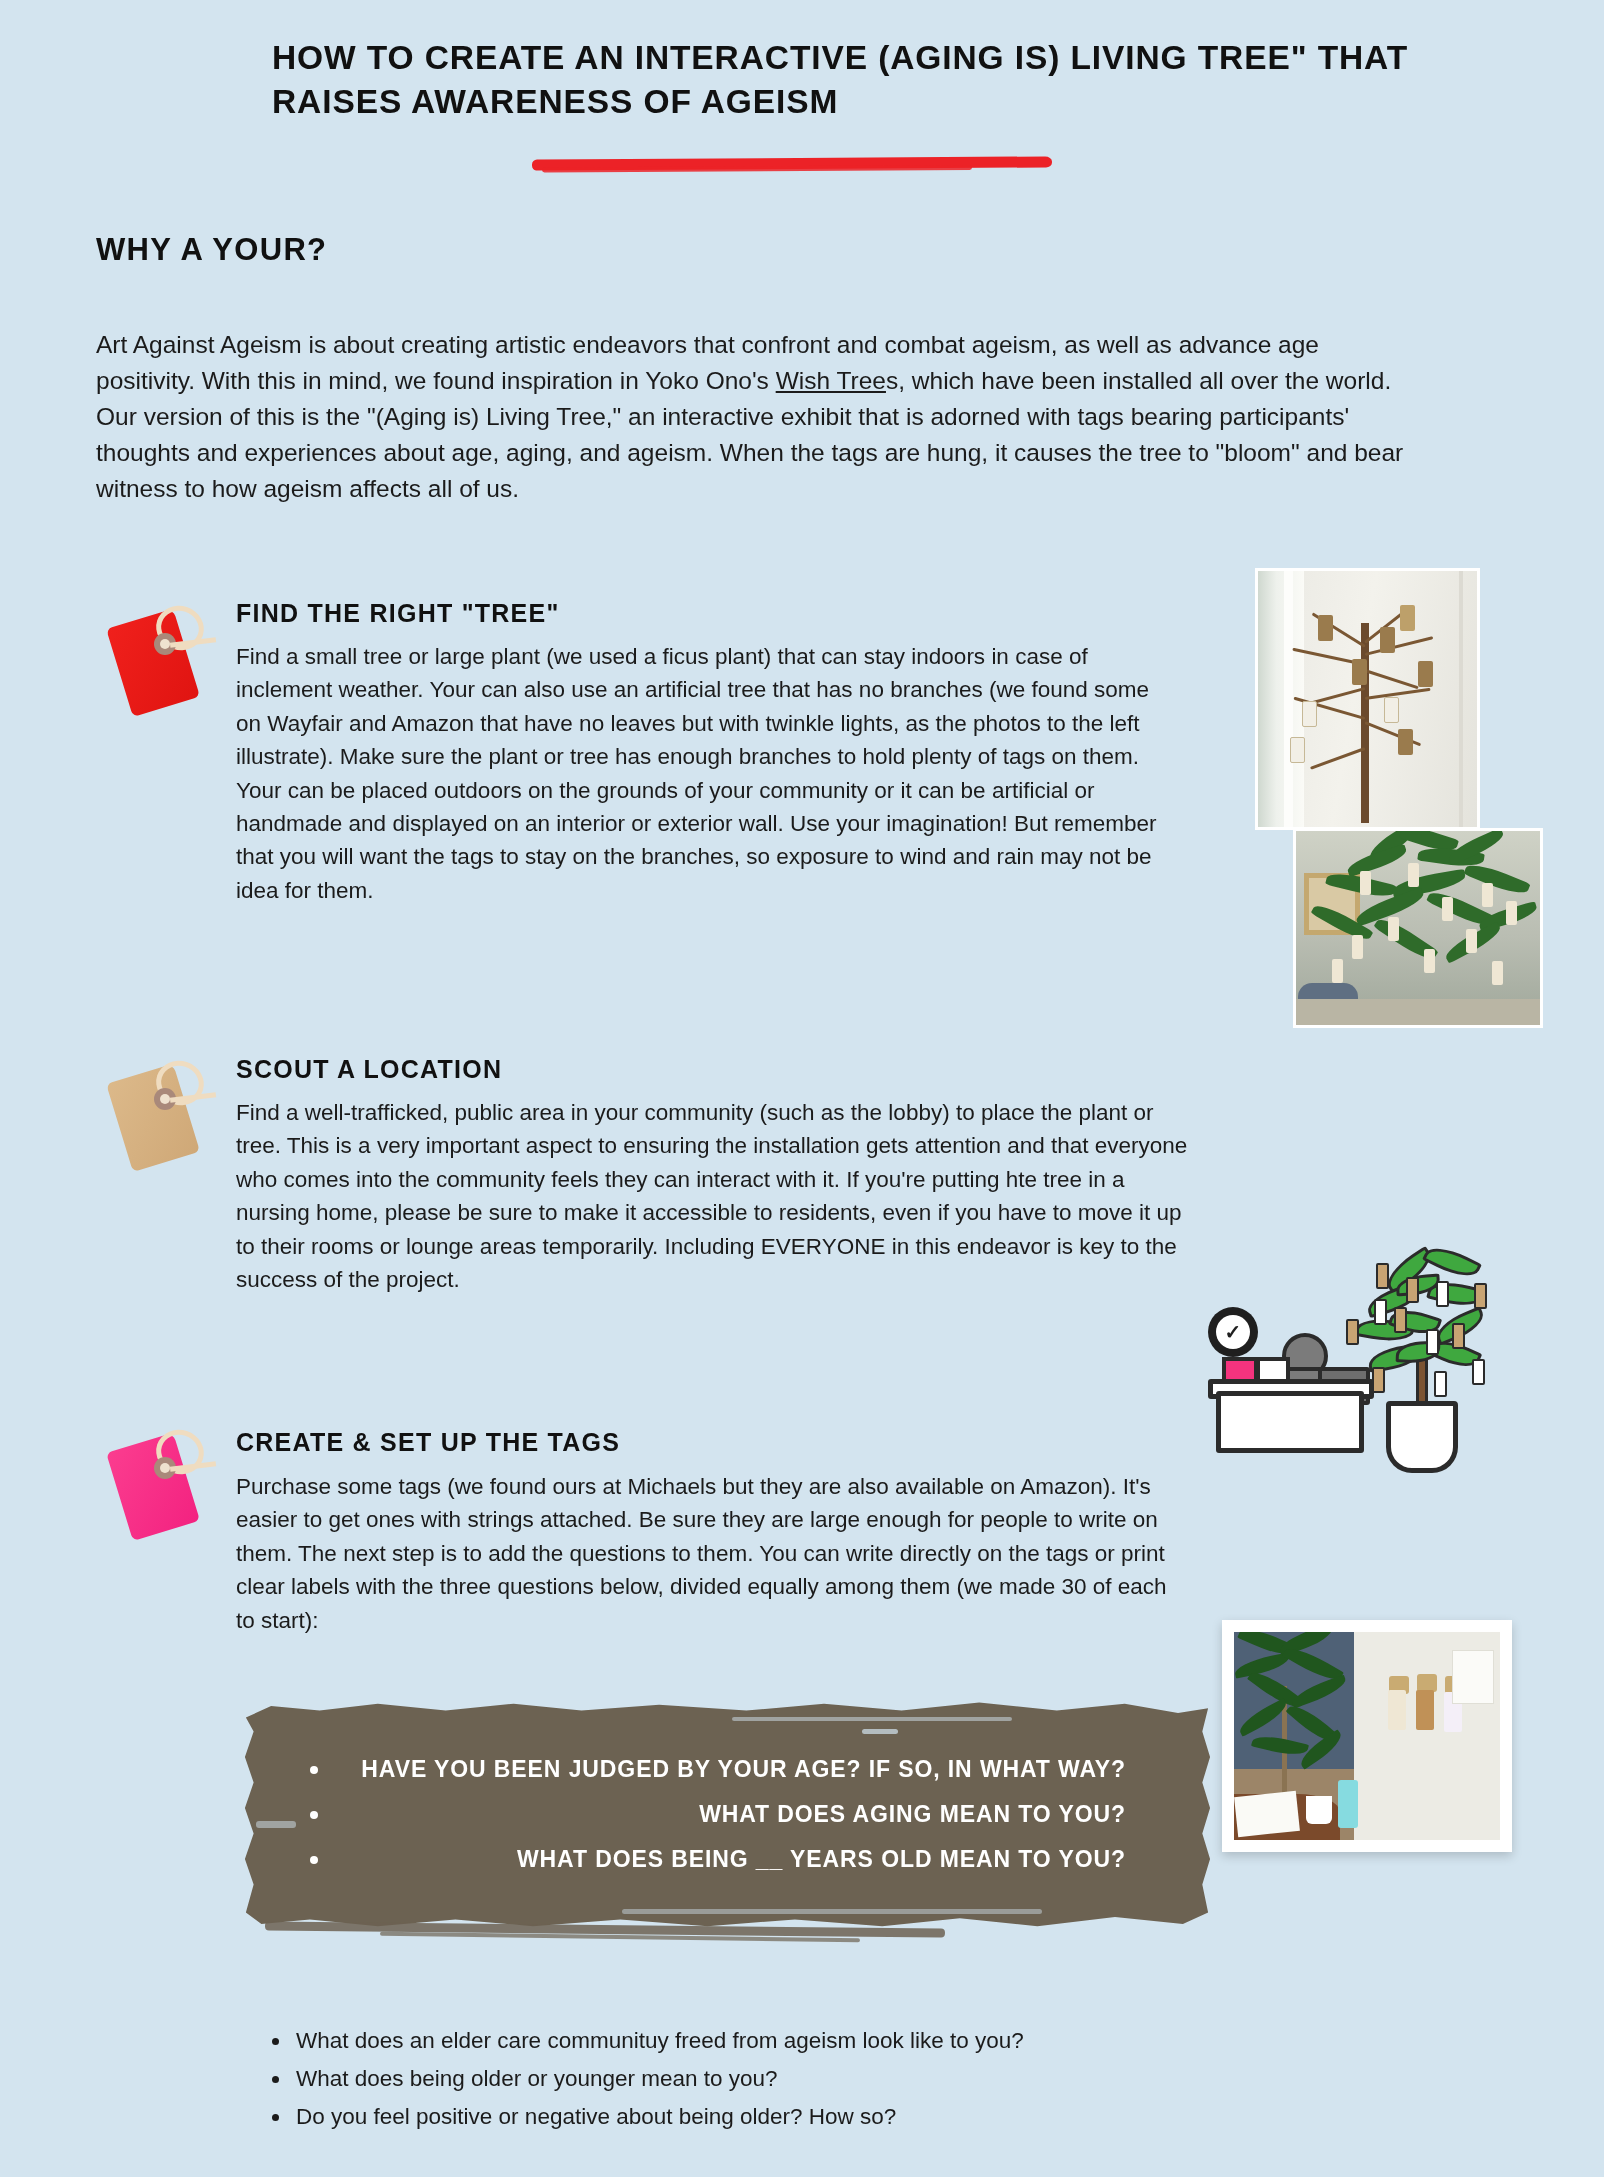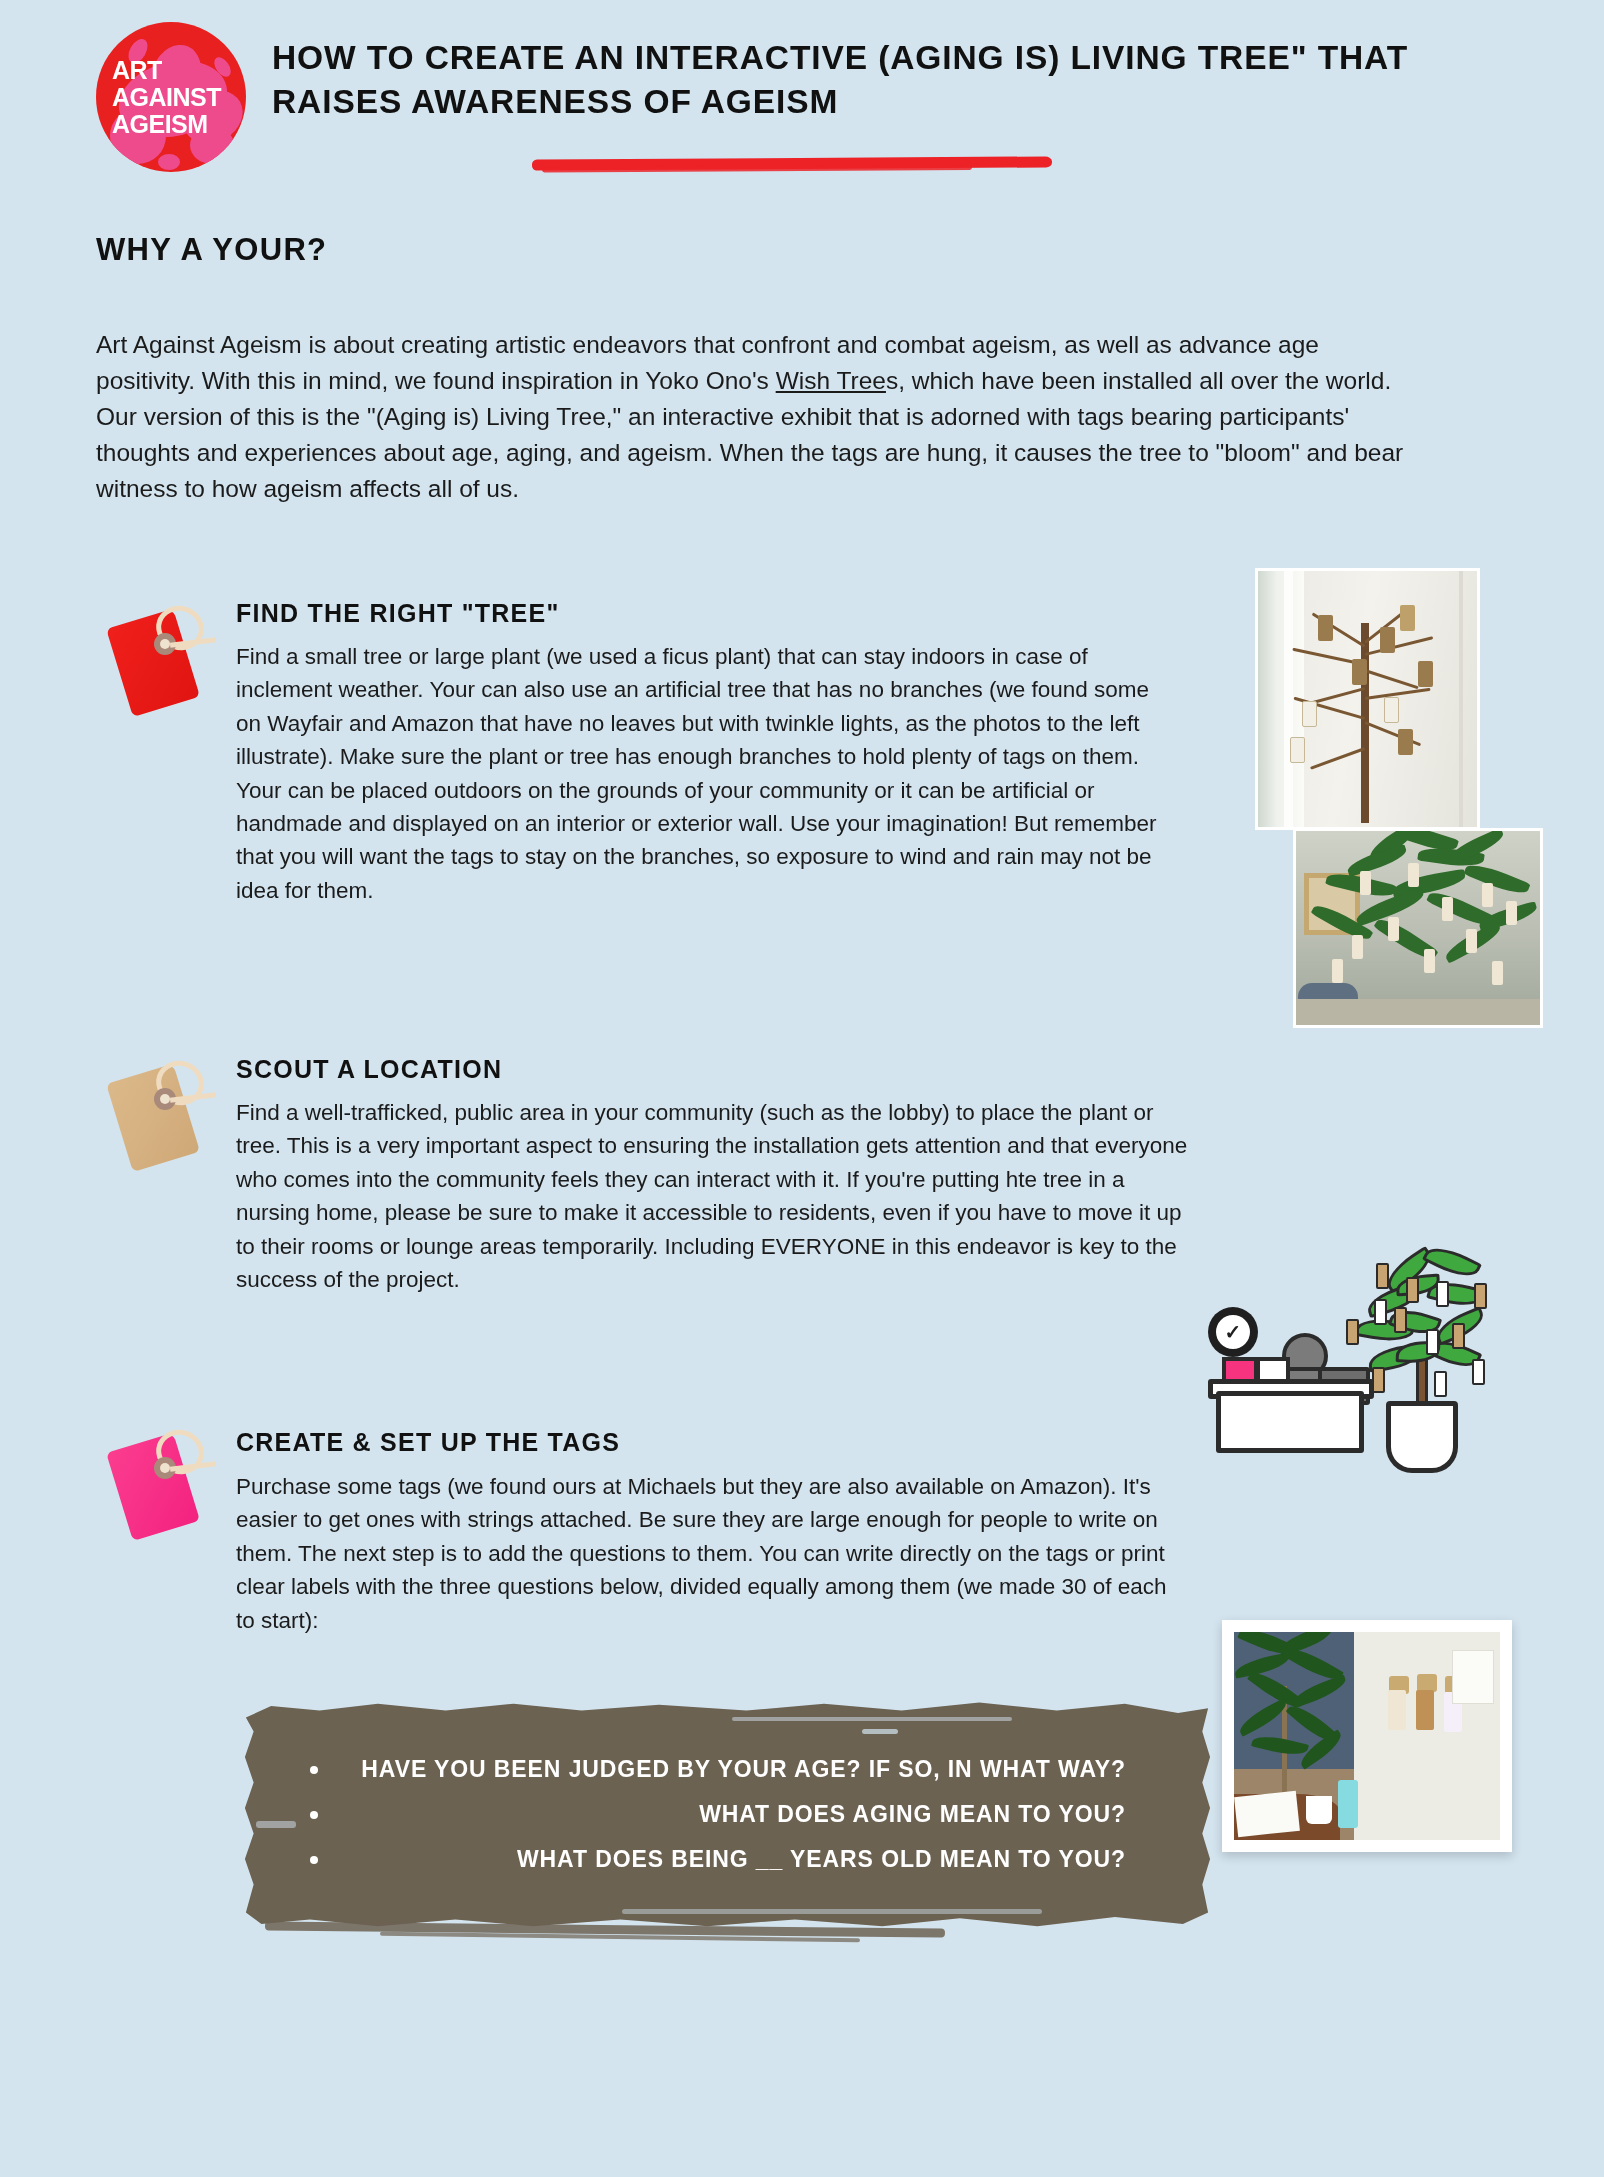--- a/index.html
+++ b/index.html
@@ -405,37 +405,20 @@
     background: #1b1b1b;
   }
 </style>
 </head>
 <body>
 
 <div class="page">
 
   <div class="header">
 
-    <div class="logo">
-      <div class="splat s1"></div>
-      <div class="splat s2"></div>
-      <div class="splat s3"></div>
-      <div class="splat s4"></div>
-      <div class="splat s5"></div>
-      <div class="splat s6"></div>
-      <div class="splat s7"></div>
-      <div class="splat s8"></div>
-      <div class="splat s9"></div>
-      <div class="splat s10"></div>
-      <div class="logo-text">
-        <span>ART</span>
-        <span>AGAINST</span>
-        <span>AGEISM</span>
-      </div>
-    </div>
 
     <div class="title">HOW TO CREATE AN INTERACTIVE (AGING IS) LIVING TREE" THAT RAISES AWARENESS OF AGEISM</div>
     <div class="title-underline"></div>
   </div>
 
   <div class="section-head why-head">WHY A YOUR?</div>
 
   <div class="why-body">
     <span>Art Against Ageism is about creating artistic endeavors that confront and combat ageism, as well as advance age positivity. With this in mind, we found inspiration in Yoko Ono's </span><span class="ul">Wish Tree</span><span>s, which have been installed all over the world. Our version of this is the "(Aging is) Living Tree," an interactive exhibit that is adorned with tags bearing participants' thoughts and experiences about age, aging, and ageism. When the tags are hung, it causes the tree to "bloom" and bear witness to how ageism affects all of us.</span>
   </div>
@@ -608,14 +591,19 @@
     <div class="qbox-streak4"></div>
     <ul class="qlist">
       <li>HAVE YOU BEEN JUDGED BY YOUR AGE? IF SO, IN WHAT WAY?</li>
       <li>WHAT DOES AGING MEAN TO YOU?</li>
       <li>WHAT DOES BEING __ YEARS OLD MEAN TO YOU?</li>
     </ul>
   </div>
   <div class="qbox-tail"></div>
   <div class="qbox-tail2"></div>
 
+  <ul class="foot-list">
+    <li>What does an elder care communituy freed from ageism look like to you?</li>
+    <li>What does being older or younger mean to you?</li>
+    <li>Do you feel positive or negative about being older? How so?</li>
+  </ul>
 
 </div>
 
 </body></html>

